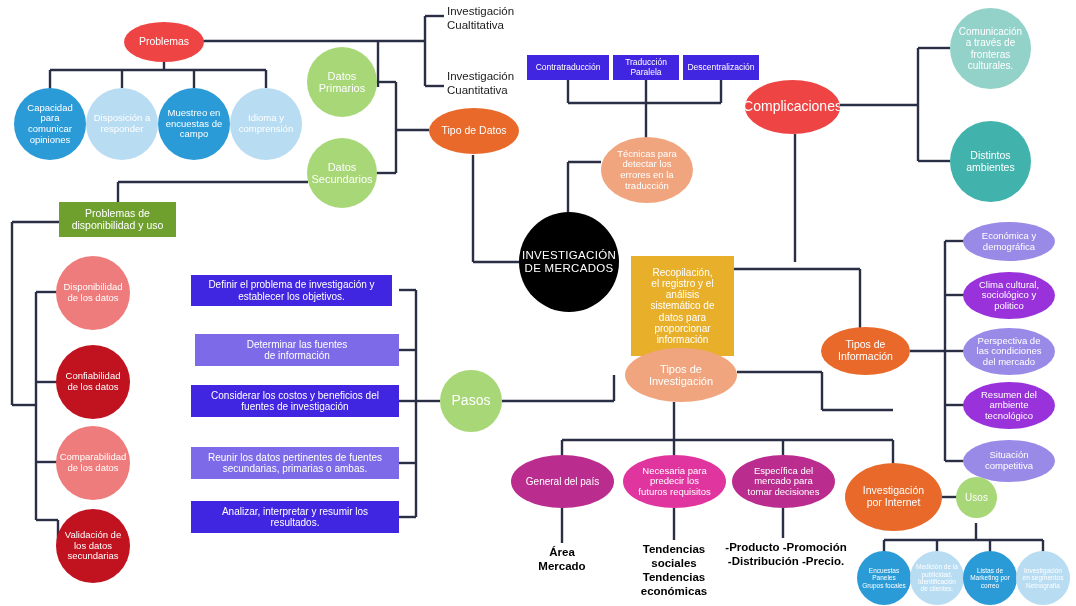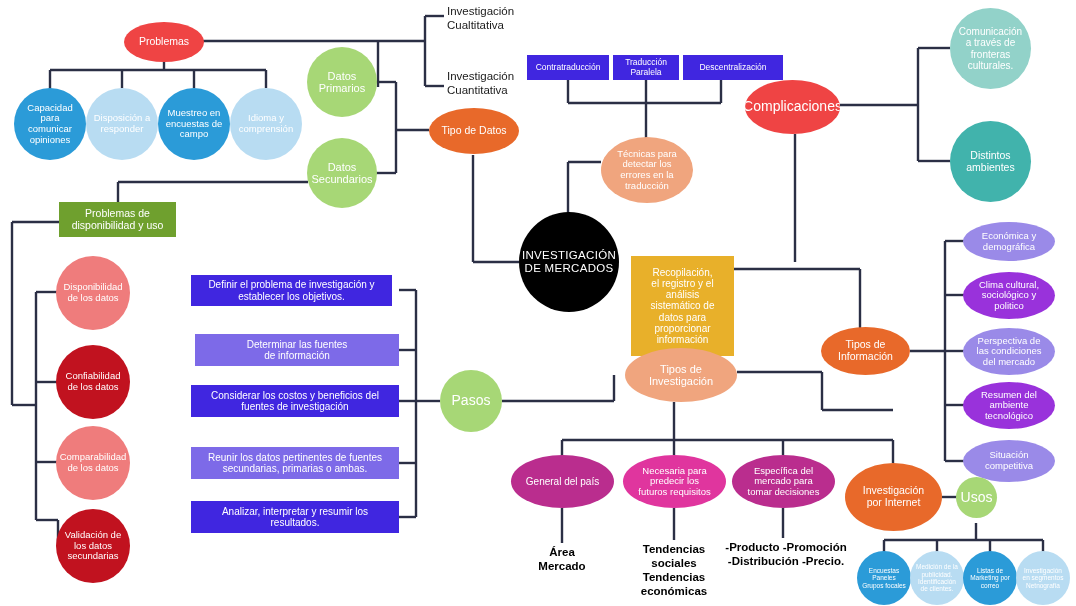--- a/index.html
+++ b/index.html
@@ -275,21 +275,21 @@
 información</span>
   </div>
 
   <div class="node rect" style="left:527px; top:55px; width:82px; height:25px; background:#4026e0; font-size:8.5px;">
     <span>Contratraducción</span>
   </div>
   <div class="node rect" style="left:613px; top:55px; width:66px; height:25px; background:#4026e0; font-size:8.5px;">
     <span>Traducción
 Paralela</span>
   </div>
-  <div class="node rect" style="left:683px; top:55px; width:100px; height:25px; background:#4026e0; font-size:8.5px;">
+  <div class="node rect" style="left:683px; top:55px; width:76px; height:25px; background:#4026e0; font-size:8.5px;">
     <span>Descentralización</span>
   </div>
   <div class="node ellipse" style="left:601px; top:137px; width:92px; height:66px; background:#f0a57e; font-size:9.5px;">
     <span>Técnicas para
 detectar los
 errores en la
 traducción</span>
   </div>
 
   <div class="node ellipse" style="left:745px; top:80px; width:95px; height:54px; background:#ef4444; font-size:14px;">
@@ -365,21 +365,21 @@
   </div>
   <div class="node plainbold" style="left:716px; top:538px; width:140px; height:34px; font-size:11.5px;">
     <span>-Producto -Promoción
 -Distribución -Precio.</span>
   </div>
 
   <div class="node ellipse" style="left:845px; top:463px; width:97px; height:68px; background:#e8692a; font-size:10.5px;">
     <span>Investigación
 por Internet</span>
   </div>
-  <div class="node circle" style="left:956px; top:477px; width:41px; height:41px; background:#a7d776; font-size:14px;">
+  <div class="node circle" style="left:956px; top:477px; width:41px; height:41px; background:#a7d776; font-size:10px;">
     <span>Usos</span>
   </div>
 
   <div class="node circle" style="left:857px; top:551px; width:54px; height:54px; background:#2b9bd8; font-size:6.5px;">
     <span>Encuestas
 Paneles
 Grupos focales</span>
   </div>
   <div class="node circle" style="left:910px; top:551px; width:54px; height:54px; background:#b8dcf2; font-size:6.5px;">
     <span>Medición de la

